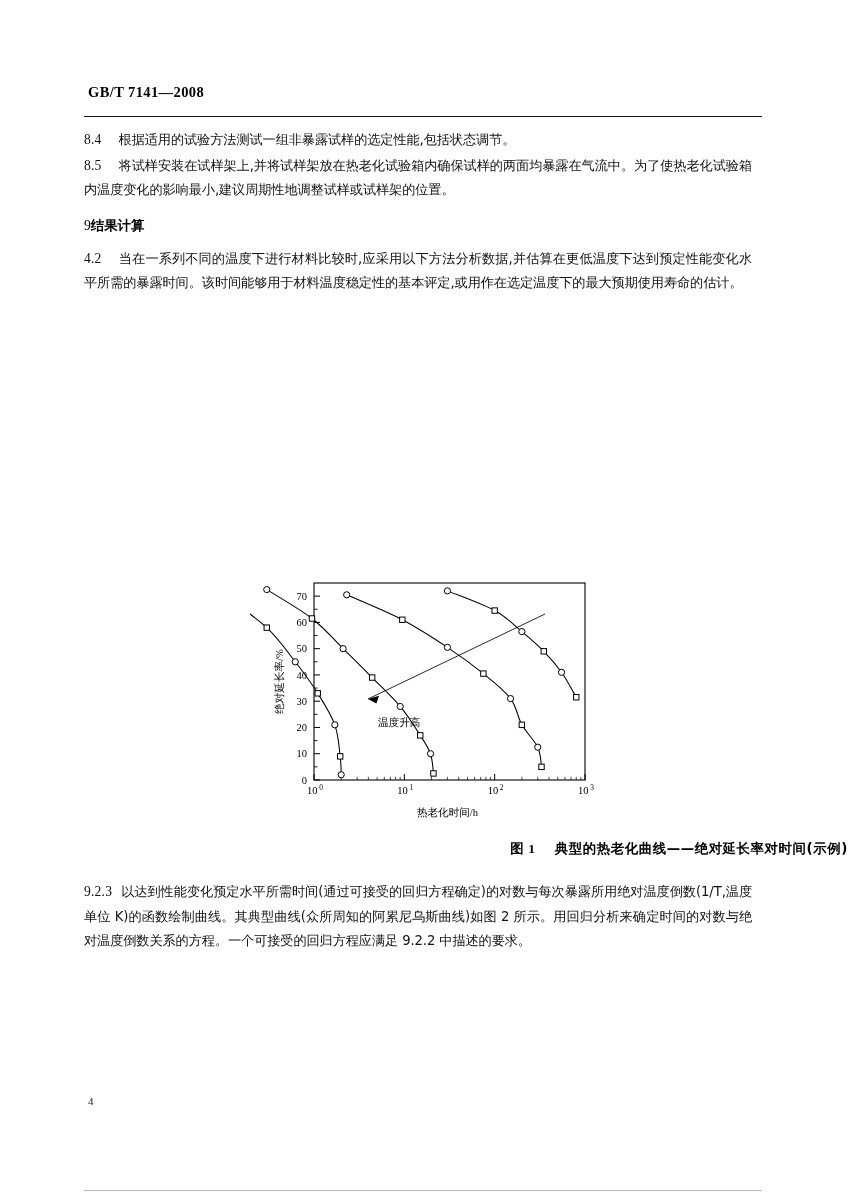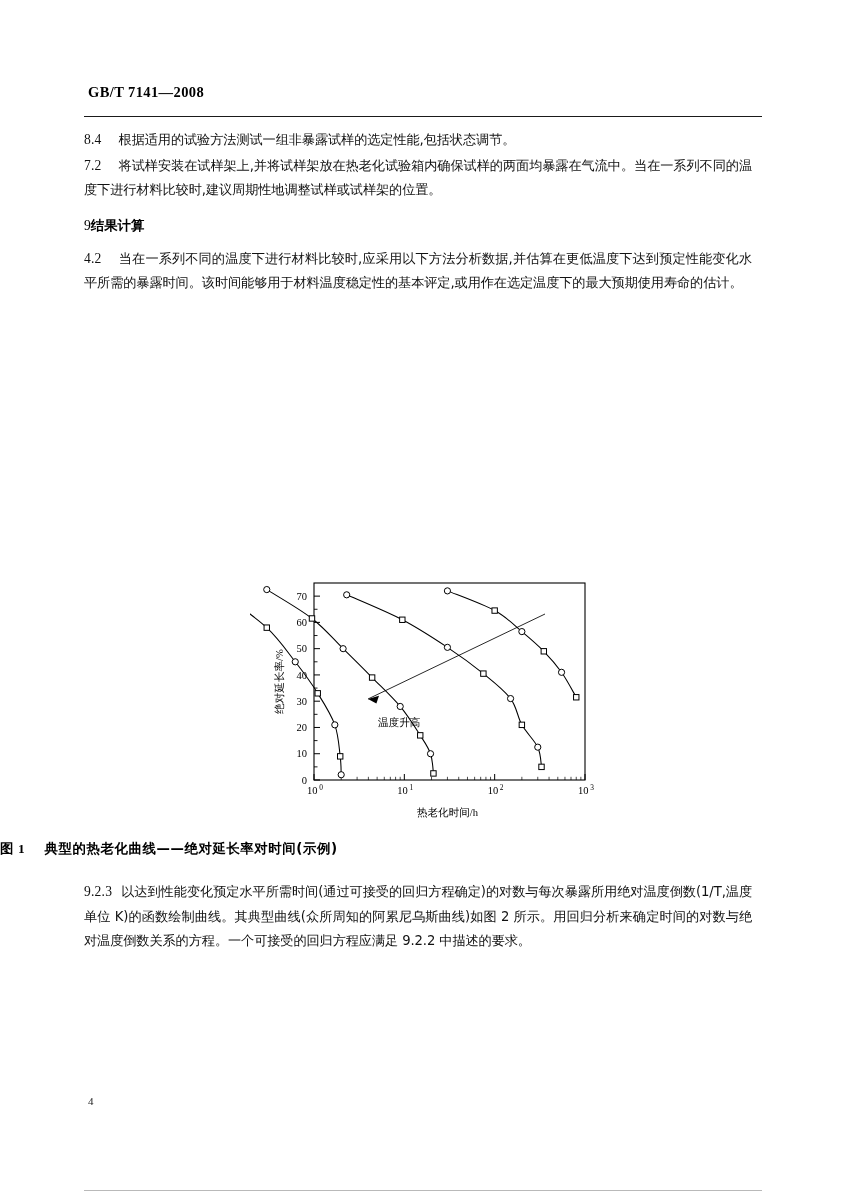--- a/index.html
+++ b/index.html
@@ -83,21 +83,21 @@
     left: 250px;
     top: 566px;
     width: 360px;
     height: 262px;
   }
   .fig-caption {
     position: absolute;
     left: 0;
     top: 840px;
     width: 848px;
-    text-align: left;
+    text-align: right;
     font-family: "DejaVu Sans", "Liberation Sans", sans-serif;
     font-size: 13.4px;
     font-weight: 600;
     letter-spacing: 0.6px;
   }
   .fig-caption .fnum {
     font-family: "Liberation Serif", serif;
     font-weight: bold;
   }
   
@@ -137,21 +137,21 @@
   <div class="std-header">GB/T 7141—2008</div>
   <div class="hrule"></div>
 
   <div class="body-col">
 
     <p class="para">
       <span class="num">8.4</span><span class="gap"></span><span>根据适用的试验方法测试一组非暴露试样的选定性能,包括状态调节。</span>
     </p>
 
     <p class="para">
-      <span class="num">7.2</span><span class="gap"></span><span>将试样安装在试样架上,并将试样架放在热老化试验箱内确保试样的两面均暴露在气流中。当在一系列不同的温度下进行材料比较时,建议周期性地调整试样或试样架的位置。</span>
+      <span class="num">8.5</span><span class="gap"></span><span>将试样安装在试样架上,并将试样架放在热老化试验箱内确保试样的两面均暴露在气流中。为了使热老化试验箱内温度变化的影响最小,建议周期性地调整试样或试样架的位置。</span>
     </p>
 
 
     <div class="sec-head">
       <span class="num">9</span><span class="gap"></span><span>结果计算</span>
     </div>
 
 
     <p class="para">
       <span class="num">4.2</span><span class="gap"></span><span>当在一系列不同的温度下进行材料比较时,应采用以下方法分析数据,并估算在更低温度下达到预定性能变化水平所需的暴露时间。该时间能够用于材料温度稳定性的基本评定,或用作在选定温度下的最大预期使用寿命的估计。</span>

